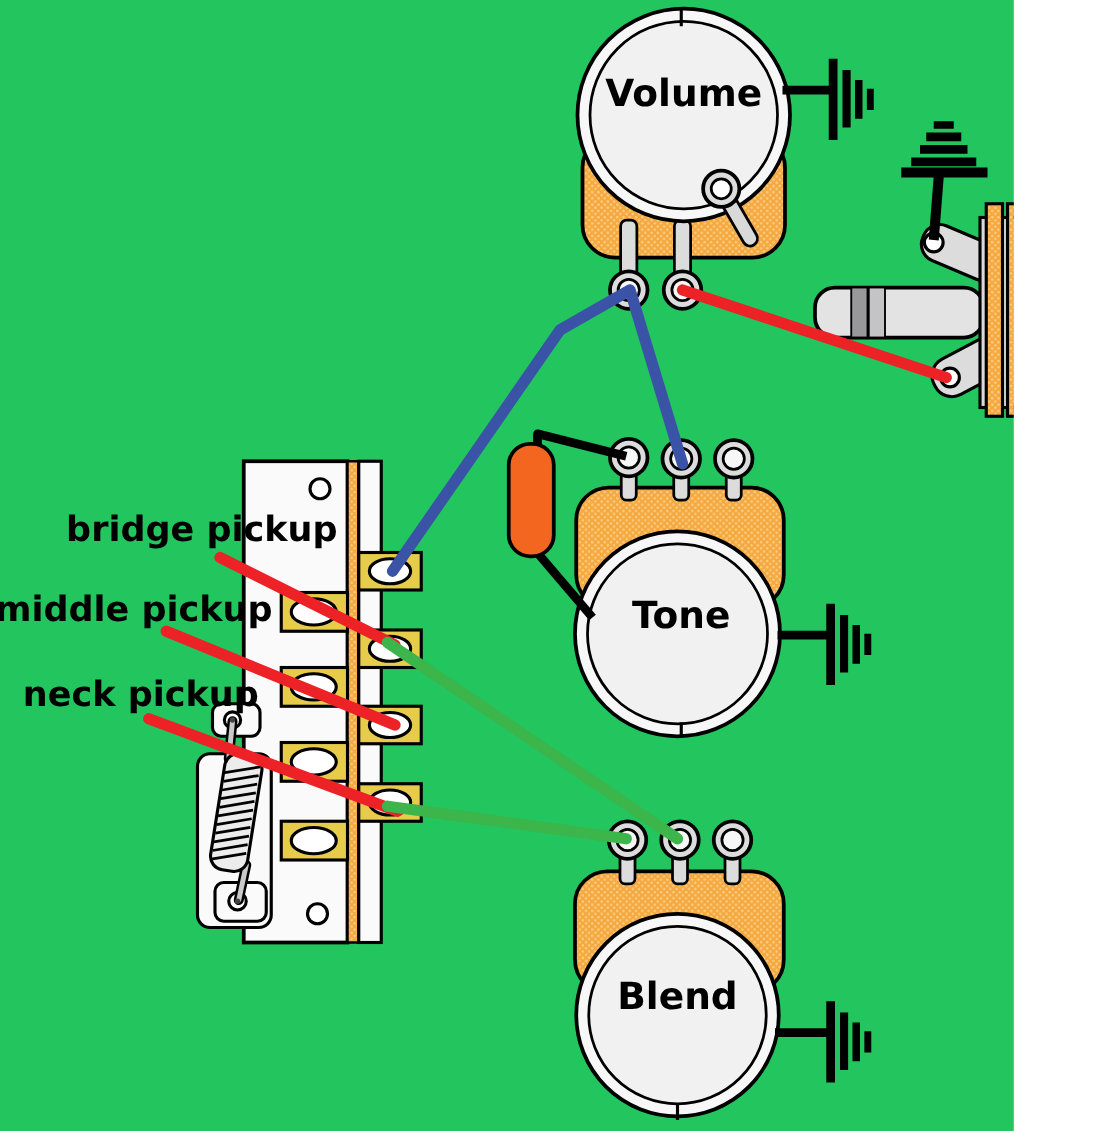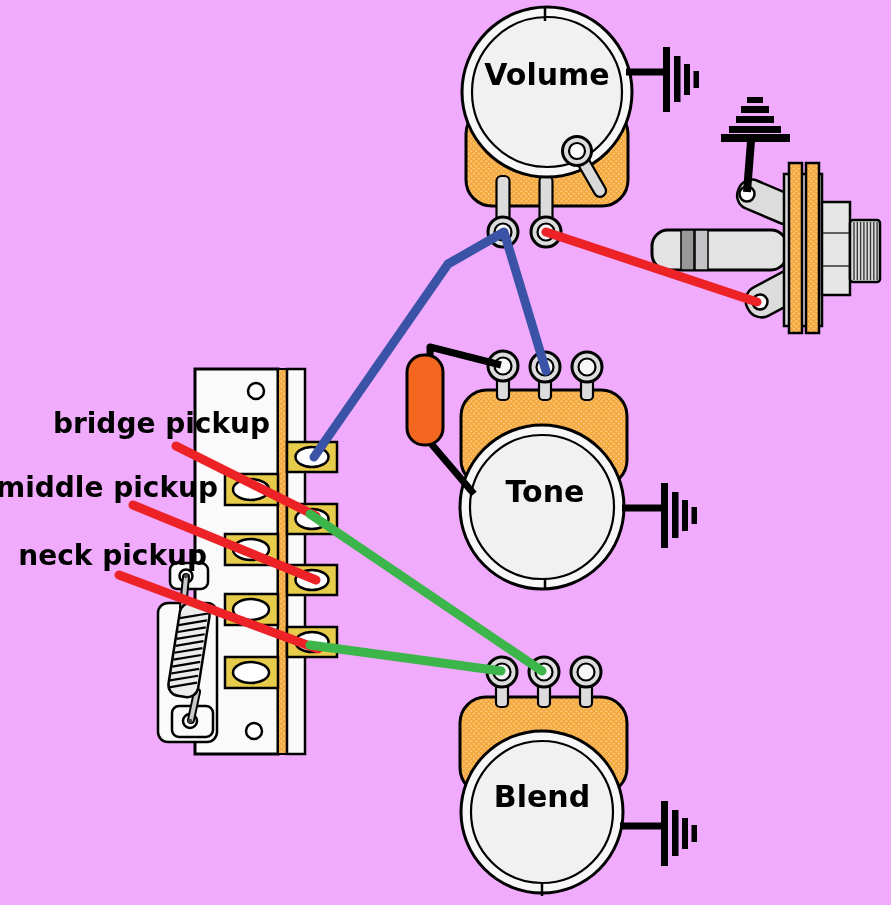--- a/index.html
+++ b/index.html
@@ -1,16 +1,16 @@
 <!DOCTYPE html>
 <html><head>
 <meta charset="utf-8">
 <style>
   html,body{margin:0;padding:0;background:#ffffff;}
-  .stage{position:relative;width:891px;height:905px;background:#f0abfc;overflow:hidden;text-align:right;}
+  .stage{position:relative;width:811px;height:905px;background:#22c55e;overflow:hidden;text-align:right;}
   svg{display:block;}
   svg text{font-family:"DejaVu Sans","Liberation Sans",sans-serif;font-weight:700;fill:#000;}
   .pot-label{font-size:30px;text-anchor:middle;}
   .pickup-label{font-size:28px;text-anchor:end;}
 </style>
 </head>
 <body>
 
 <div class="stage">
 <svg width="891" height="905" viewBox="0 0 891 905">

